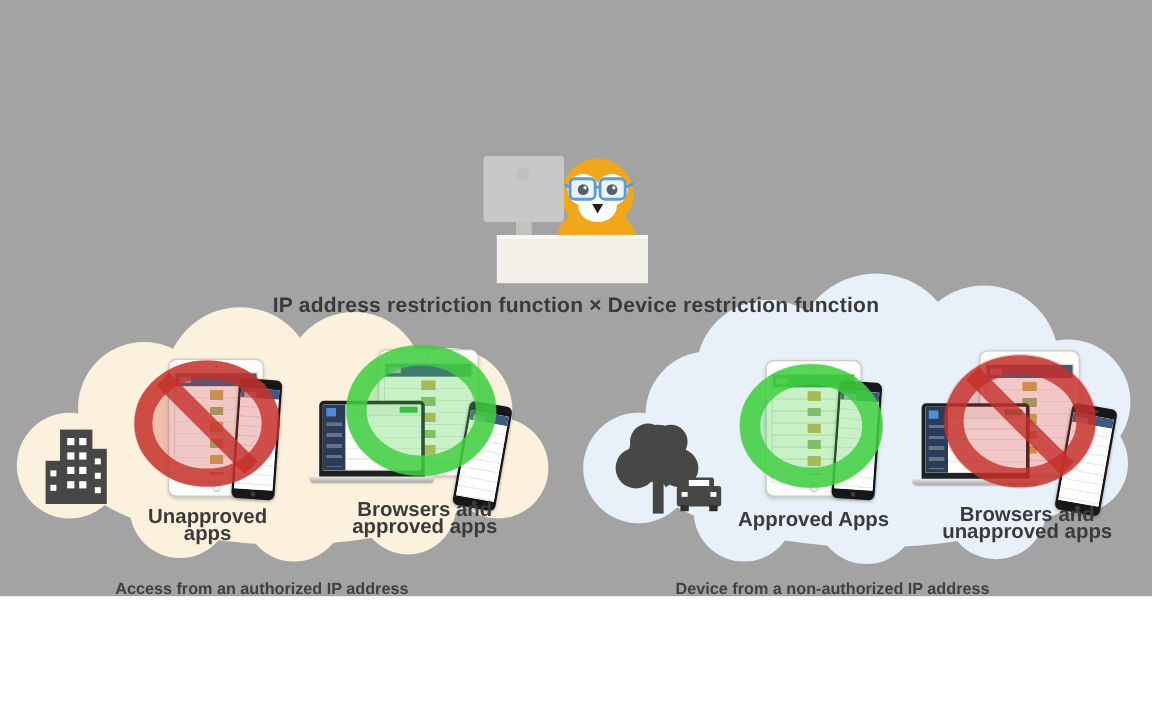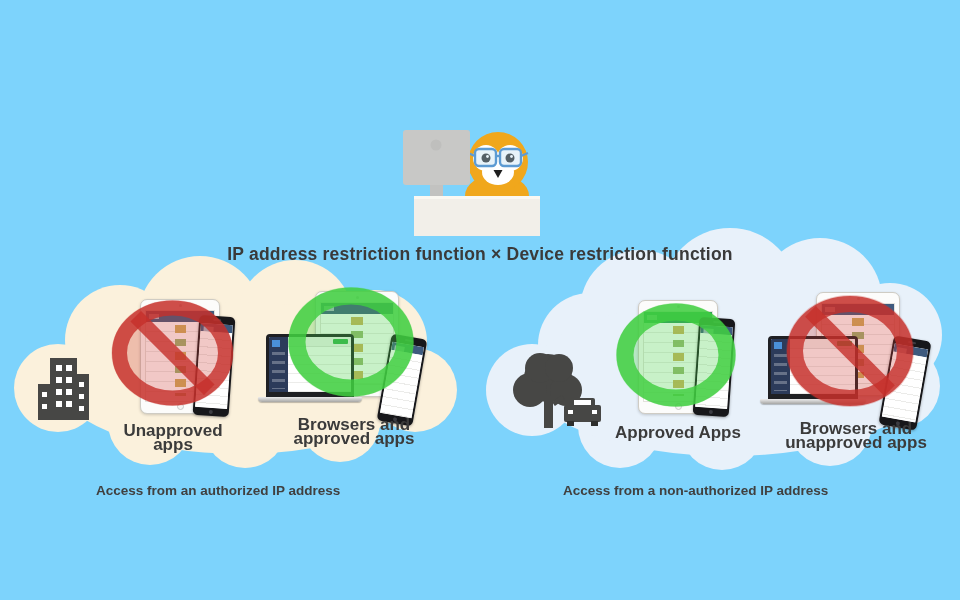--- a/index.html
+++ b/index.html
@@ -1,17 +1,17 @@
 <!DOCTYPE html>
 <html><head>
 <meta charset="utf-8">
 <style>
   html,body{margin:0;padding:0;background:#ffffff;}
   .canvas{
-    position:relative;width:960px;height:600px;overflow:hidden;background:#7dd3fc;
+    position:relative;width:960px;height:497px;overflow:hidden;background:#a3a3a3;
     font-family:"Liberation Sans","DejaVu Sans",sans-serif;color:#3b3b3b;
   }
   .abs{position:absolute;}
   
   .page-title{
     position:absolute;left:0;top:244px;width:960px;text-align:center;
     font-size:17.5px;font-weight:bold;color:#3a3a3a;letter-spacing:.2px;
   }
   .zone-caption{
     position:absolute;top:483px;font-size:13.5px;font-weight:bold;color:#404040;
@@ -302,15 +302,15 @@
       <ellipse cx="94" cy="63" rx="55" ry="47" fill="none" stroke="rgba(198,48,42,0.80)" stroke-width="16"></ellipse>
       <rect x="38" y="55.5" width="112" height="15" fill="rgba(198,48,42,0.80)" transform="rotate(45 94 63)"></rect>
     </svg>
     <div class="group-label" style="top:134px;">
       <span>Browsers and</span><br>
       <span>unapproved apps</span>
     </div>
   </div>
 
   <div class="zone-caption" style="left:96px;">Access from an authorized IP address</div>
-  <div class="zone-caption" style="left:563px;">Access from a non-authorized IP address</div>
+  <div class="zone-caption" style="left:563px;">Device from a non-authorized IP address</div>
 
 </div>
 
 </body></html>

